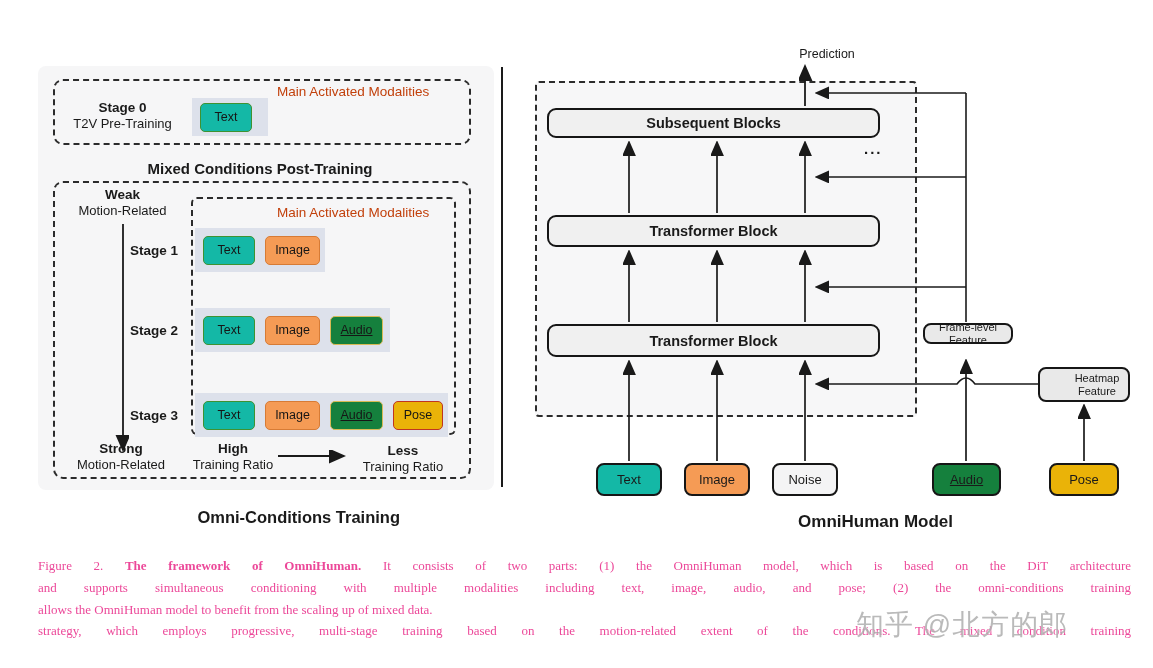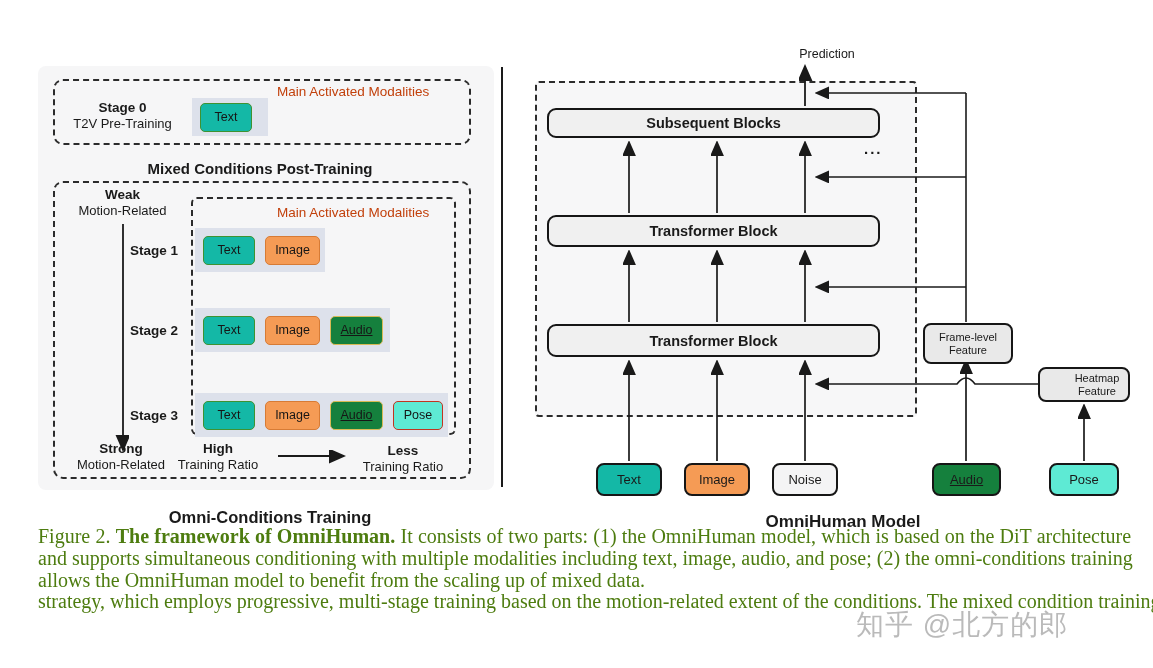--- a/index.html
+++ b/index.html
@@ -18,38 +18,38 @@
 
   .boxlabel{position:absolute;font-size:13.5px;color:#c2410c;}
 
   .strip{position:absolute;height:44px;background:#dde1eb;display:flex;align-items:center;gap:10px;padding-left:8px;box-sizing:border-box;}
   .chip{height:29px;border-radius:5px;border:1.5px solid;display:flex;align-items:center;justify-content:center;
         font-size:12.5px;color:#161616;box-sizing:border-box;}
   .w-text{width:52px;} .w-image{width:55px;} .w-audio{width:53px;} .w-pose{width:50px;}
   .green {background:#14b8a6;border-color:#3f9231;}
   .orange{background:#f59b55;border-color:#d77b35;}
   .yellow{background:#15803d;border-color:#d9ba55;text-decoration:underline;}
-  .red   {background:#5eead4;border-color:#c03520;}
+  .red   {background:#eab308;border-color:#c03520;}
   .noise {background:#f4f4f5;border-color:#161616;}
 
   .stagelabel{position:absolute;width:62px;text-align:right;font-weight:bold;font-size:13.5px;}
   .twoline{position:absolute;text-align:center;font-size:13px;line-height:15.5px;}
   .twoline b{font-size:13.5px;}
 
   .rblock{position:absolute;left:547px;width:333px;background:#f0f0f0;border:2px solid #161616;border-radius:9px;
           display:flex;align-items:center;justify-content:center;font-weight:bold;font-size:14.5px;box-sizing:border-box;}
   .iobox{position:absolute;height:33px;border:2px solid #161616;border-radius:8px;display:flex;align-items:center;
          justify-content:center;font-size:13px;box-sizing:border-box;}
   .featbox{position:absolute;background:#e9e9e9;border:2px solid #161616;border-radius:8px;display:flex;align-items:center;
            justify-content:center;text-align:center;font-size:11px;line-height:1.18;box-sizing:border-box;padding:2px;}
 
-  .paneltitle{position:absolute;font-weight:bold;font-size:16.5px;text-align:center;}
+  .paneltitle{position:absolute;font-weight:bold;font-size:16.5px;text-align:right;}
 
-  #caption{position:absolute;left:38px;top:526px;width:1093px;font-family:"Liberation Serif",serif;
-           font-size:20px;line-height:21.8px;color:#4d7c0f;}
+  #caption{position:absolute;left:38px;top:555px;width:1093px;font-family:"Liberation Serif",serif;
+           font-size:13px;line-height:21.8px;color:#ec4899;}
   .capline{text-align:justify;text-align-last:justify;white-space:nowrap;}
   .capline.last{text-align:left;text-align-last:left;}
 
   #watermark{position:absolute;left:856px;top:606px;width:300px;font-size:28px;letter-spacing:1px;
              color:rgba(130,130,130,0.55);text-shadow:0 0 2px #ffffff;z-index:20;}
 
   svg line, svg path{stroke:#1a1a1a;}
 </style>
 </head>
 <body>
@@ -135,40 +135,40 @@
     <span class="chip green w-text">Text</span>
     <span class="chip orange w-image">Image</span>
     <span class="chip yellow w-audio">Audio</span>
     <span class="chip red w-pose">Pose</span>
   </div>
 
   <div class="twoline layer10" style="left:71px;top:441px;width:100px;">
     <b>Strong</b><br>
     <span>Motion-Related</span>
   </div>
-  <div class="twoline layer10" style="left:168px;top:441px;width:100px;">
+  <div class="twoline layer10" style="left:183px;top:441px;width:100px;">
     <b>High</b><br>
     <span>Training Ratio</span>
   </div>
   <div class="twoline layer10" style="left:353px;top:443px;width:100px;">
     <b>Less</b><br>
     <span>Training Ratio</span>
   </div>
 
   <div class="paneltitle layer10" style="left:140px;top:508px;width:260px;">Omni-Conditions Training</div>
 
   <div class="abs layer10" style="left:787px;top:47px;width:80px;text-align:center;font-size:12.5px;">Prediction</div>
 
   <div class="rblock layer10" style="top:108px;height:30px;">Subsequent Blocks</div>
   <div class="rblock layer10" style="top:215px;height:32px;">Transformer Block</div>
   <div class="rblock layer10" style="top:324px;height:33px;">Transformer Block</div>
 
   <div class="abs layer10" style="left:864px;top:140px;font-weight:bold;font-size:15px;letter-spacing:2px;">...</div>
 
-  <div class="featbox layer10" style="left:923px;top:323px;width:90px;height:41px;">Frame-level Feature</div>
+  <div class="featbox layer10" style="left:923px;top:323px;width:90px;height:21px;">Frame-level Feature</div>
   <div class="featbox layer10" style="left:1038px;top:367px;width:92px;height:35px;padding-left:28px;">Heatmap Feature</div>
 
   <div class="iobox green layer10" style="left:596px;top:463px;width:66px;">Text</div>
   <div class="iobox orange layer10" style="left:684px;top:463px;width:66px;">Image</div>
   <div class="iobox noise layer10" style="left:772px;top:463px;width:66px;">Noise</div>
   <div class="iobox yellow layer10" style="left:932px;top:463px;width:69px;">Audio</div>
   <div class="iobox red layer10" style="left:1049px;top:463px;width:70px;">Pose</div>
 
   <div class="paneltitle layer10" style="left:733px;top:512px;width:220px;font-size:17px;">OmniHuman Model</div>
 

